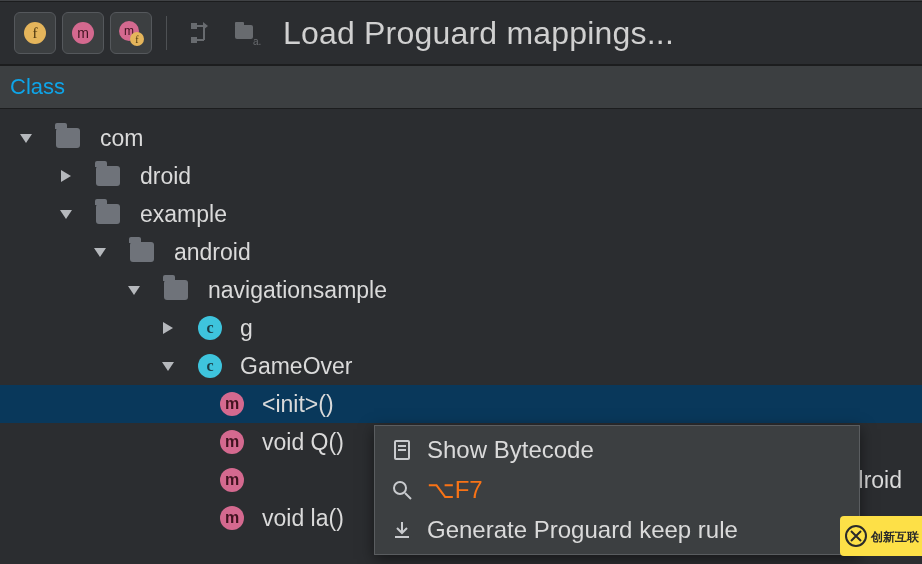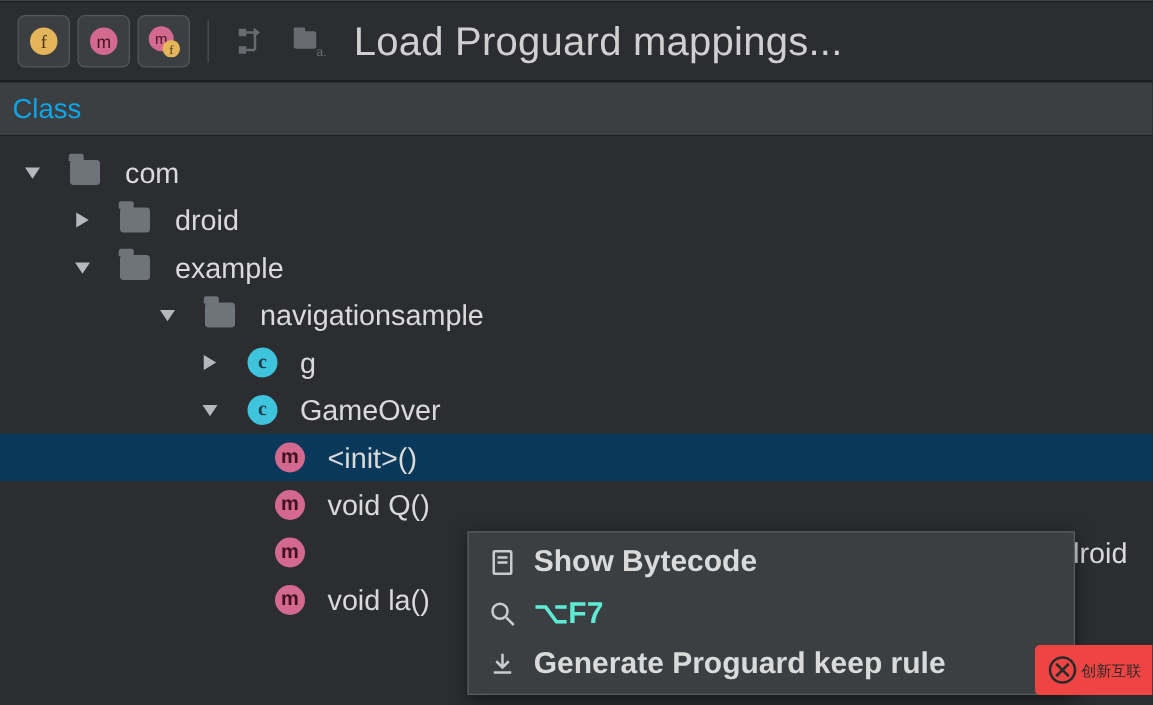--- a/index.html
+++ b/index.html
@@ -85,34 +85,34 @@
     border: 1px solid #5a5d60;
     box-shadow: 0 4px 14px rgba(0,0,0,0.5);
     padding: 4px 0;
   }
   .menu-item {
     display:flex; align-items:center;
     padding: 6px 16px;
     gap: 14px;
     font-size: 24px;
     color:#DADADA;
-    font-weight:bold;
   }
   .menu-item .mi-icon { width: 22px; display:flex; align-items:center; justify-content:center; flex:none;}
   .menu-item .mi-label { flex: 1; }
-  .menu-item .mi-short { color:#5eead4; font-family: -apple-system, sans-serif; }
+  .menu-item .mi-short { color:#f97316; font-family: -apple-system, sans-serif; }
   .watermark {
     position:absolute;
     right: 0; bottom: 8px;
-    width: 94px; height: 40px;
-    background:#ef4444;
+    width: 82px; height: 40px;
+    background:#fde047;
     display:flex; align-items:center; justify-content:center;
     font-size:13px; color:#333;
     border-top-left-radius:4px; border-bottom-left-radius:4px;
     z-index: 50;
+    font-weight: bold;
   }
   .watermark svg { display:block; }
 </style>
 </head>
 <body>
 
 <div class="top-border"></div>
 
 <div class="toolbar">
   <div class="icon-btn">
@@ -189,20 +189,32 @@
         <svg width="16" height="16">
           <path d="M2 4 L14 4 L8 13 Z" fill="#B5B8BC"></path>
         </svg>
       </span>
     <span style="width:10px"></span>
     <span class="folder-ic"></span>
     <span style="width:8px"></span>
     <span class="lbl">example</span>
   </div>
 
+  <div class="row">
+    <span style="width:68px"></span>
+    <span class="tri">
+        <svg width="16" height="16">
+          <path d="M2 4 L14 4 L8 13 Z" fill="#B5B8BC"></path>
+        </svg>
+      </span>
+    <span style="width:10px"></span>
+    <span class="folder-ic"></span>
+    <span style="width:8px"></span>
+    <span class="lbl">android</span>
+  </div>
 
   <div class="row">
     <span style="width:102px"></span>
     <span class="tri">
         <svg width="16" height="16">
           <path d="M2 4 L14 4 L8 13 Z" fill="#B5B8BC"></path>
         </svg>
       </span>
     <span style="width:10px"></span>
     <span class="folder-ic"></span>

